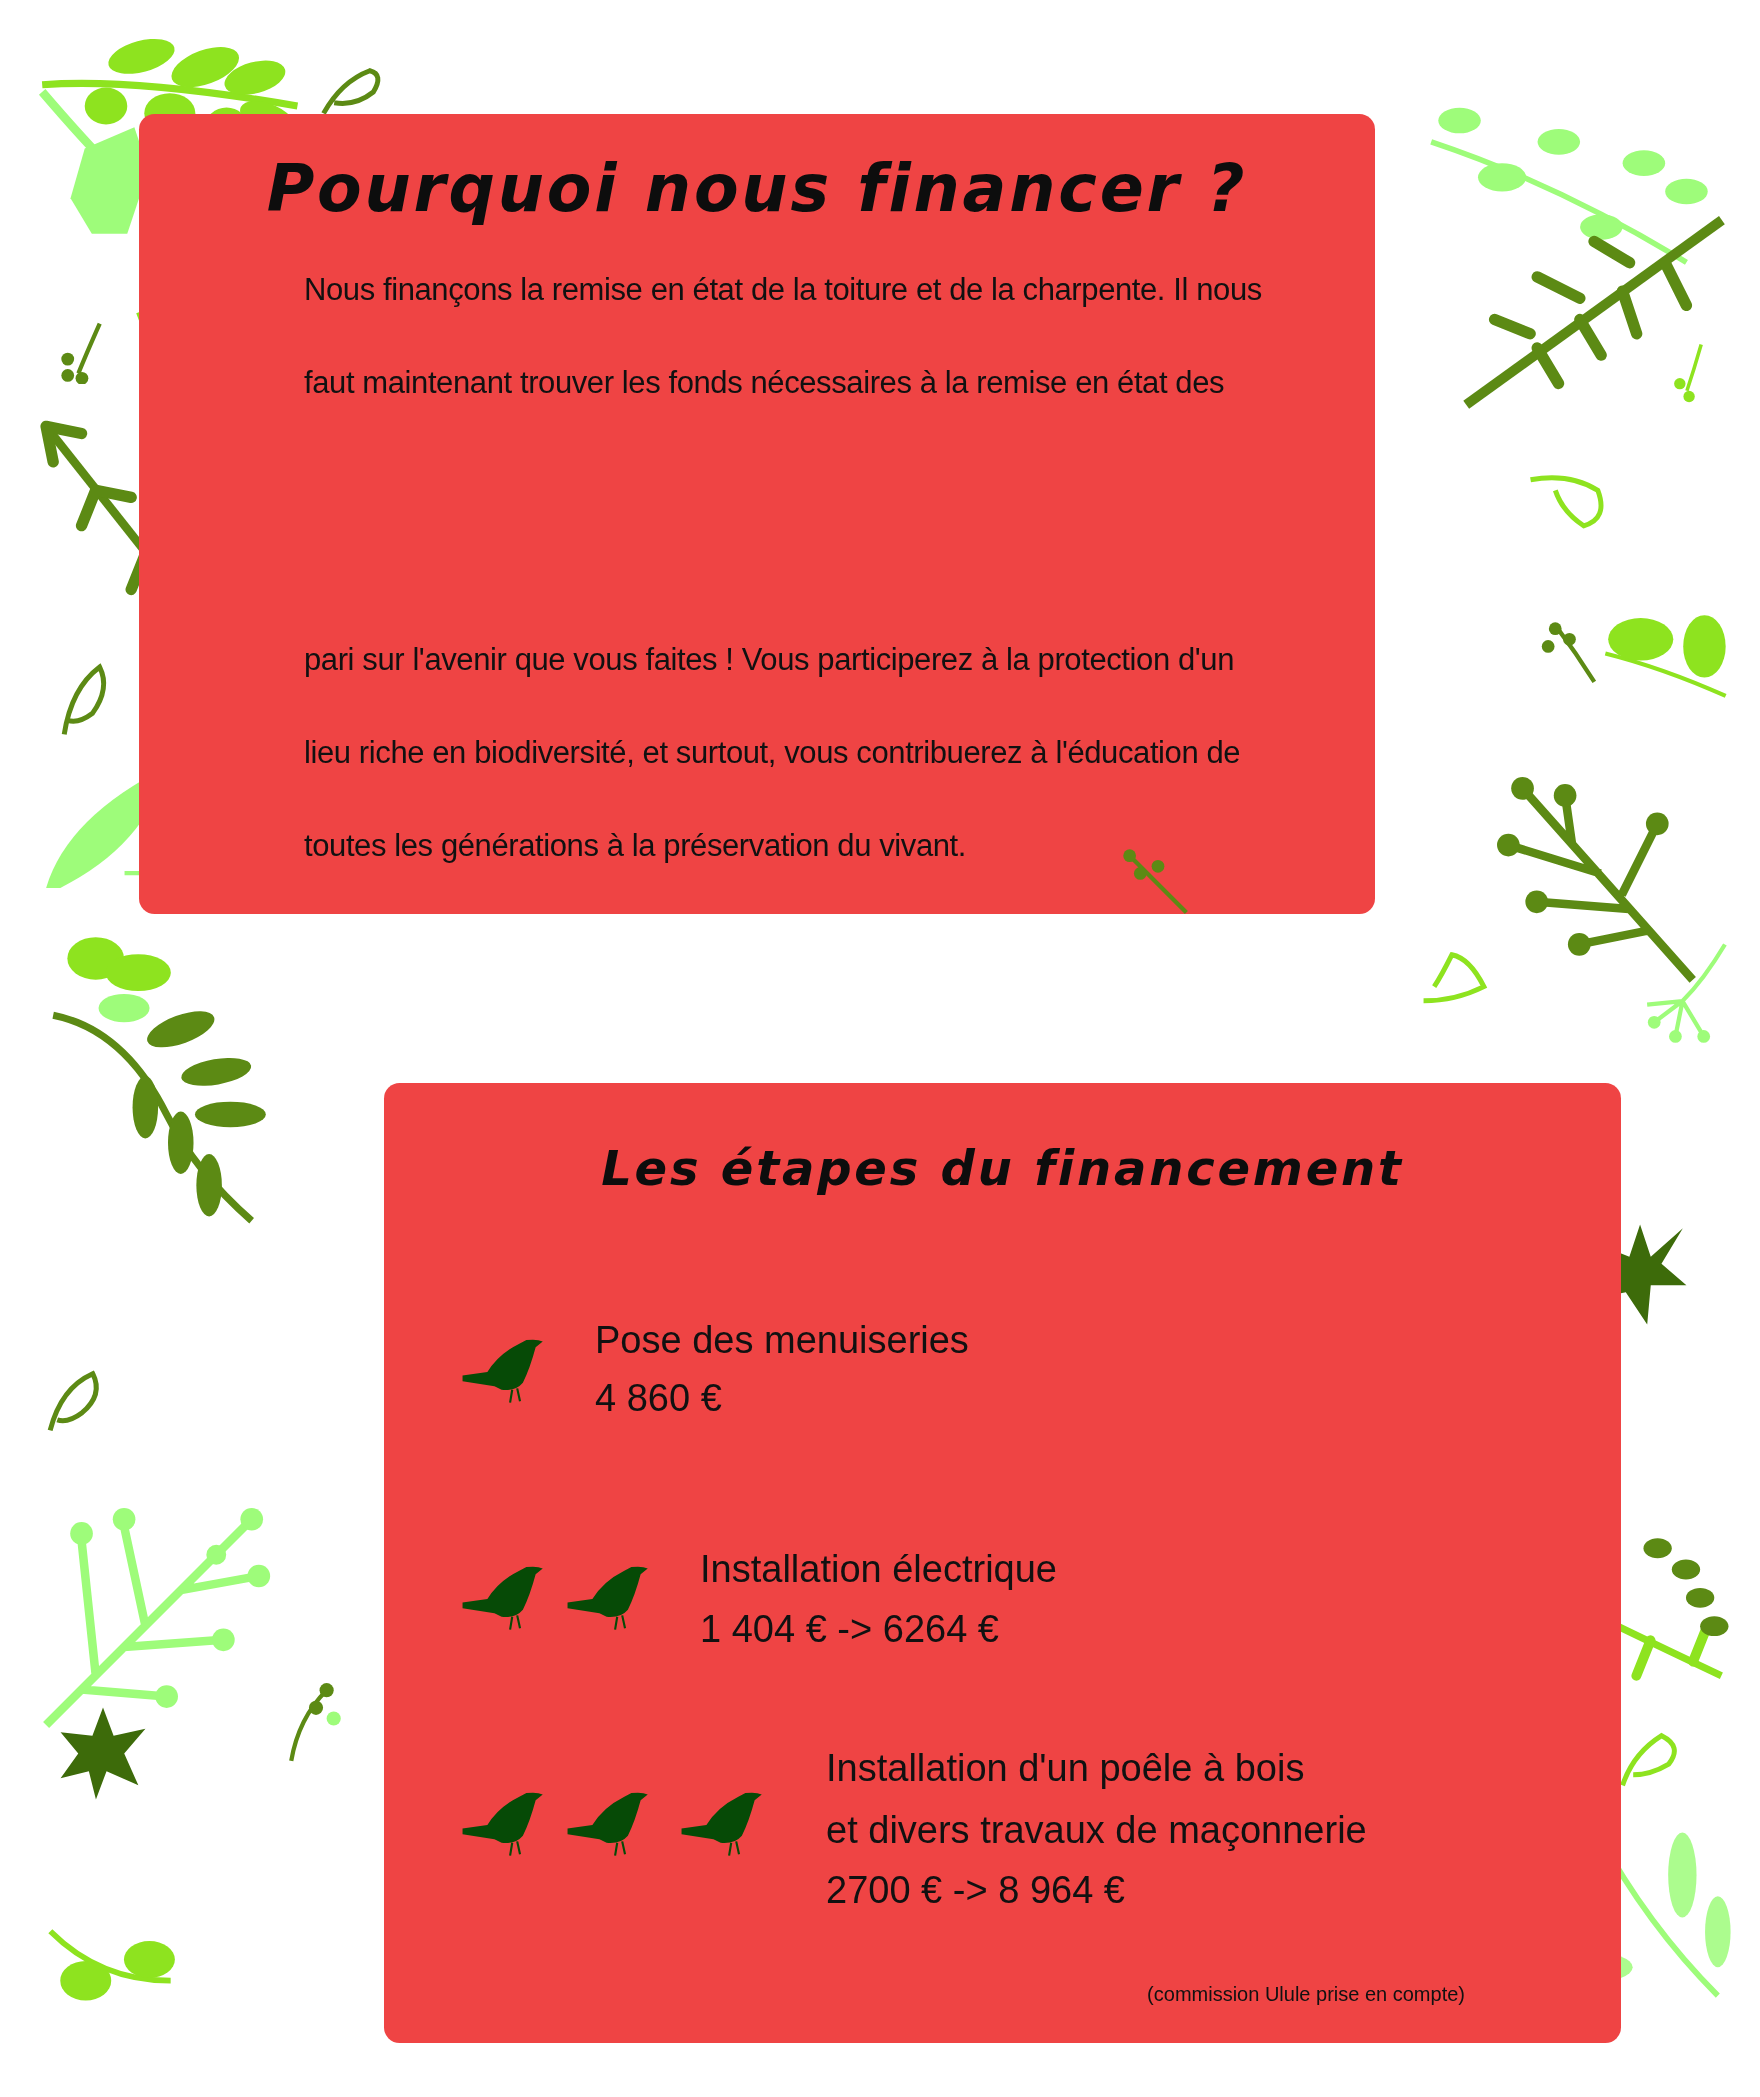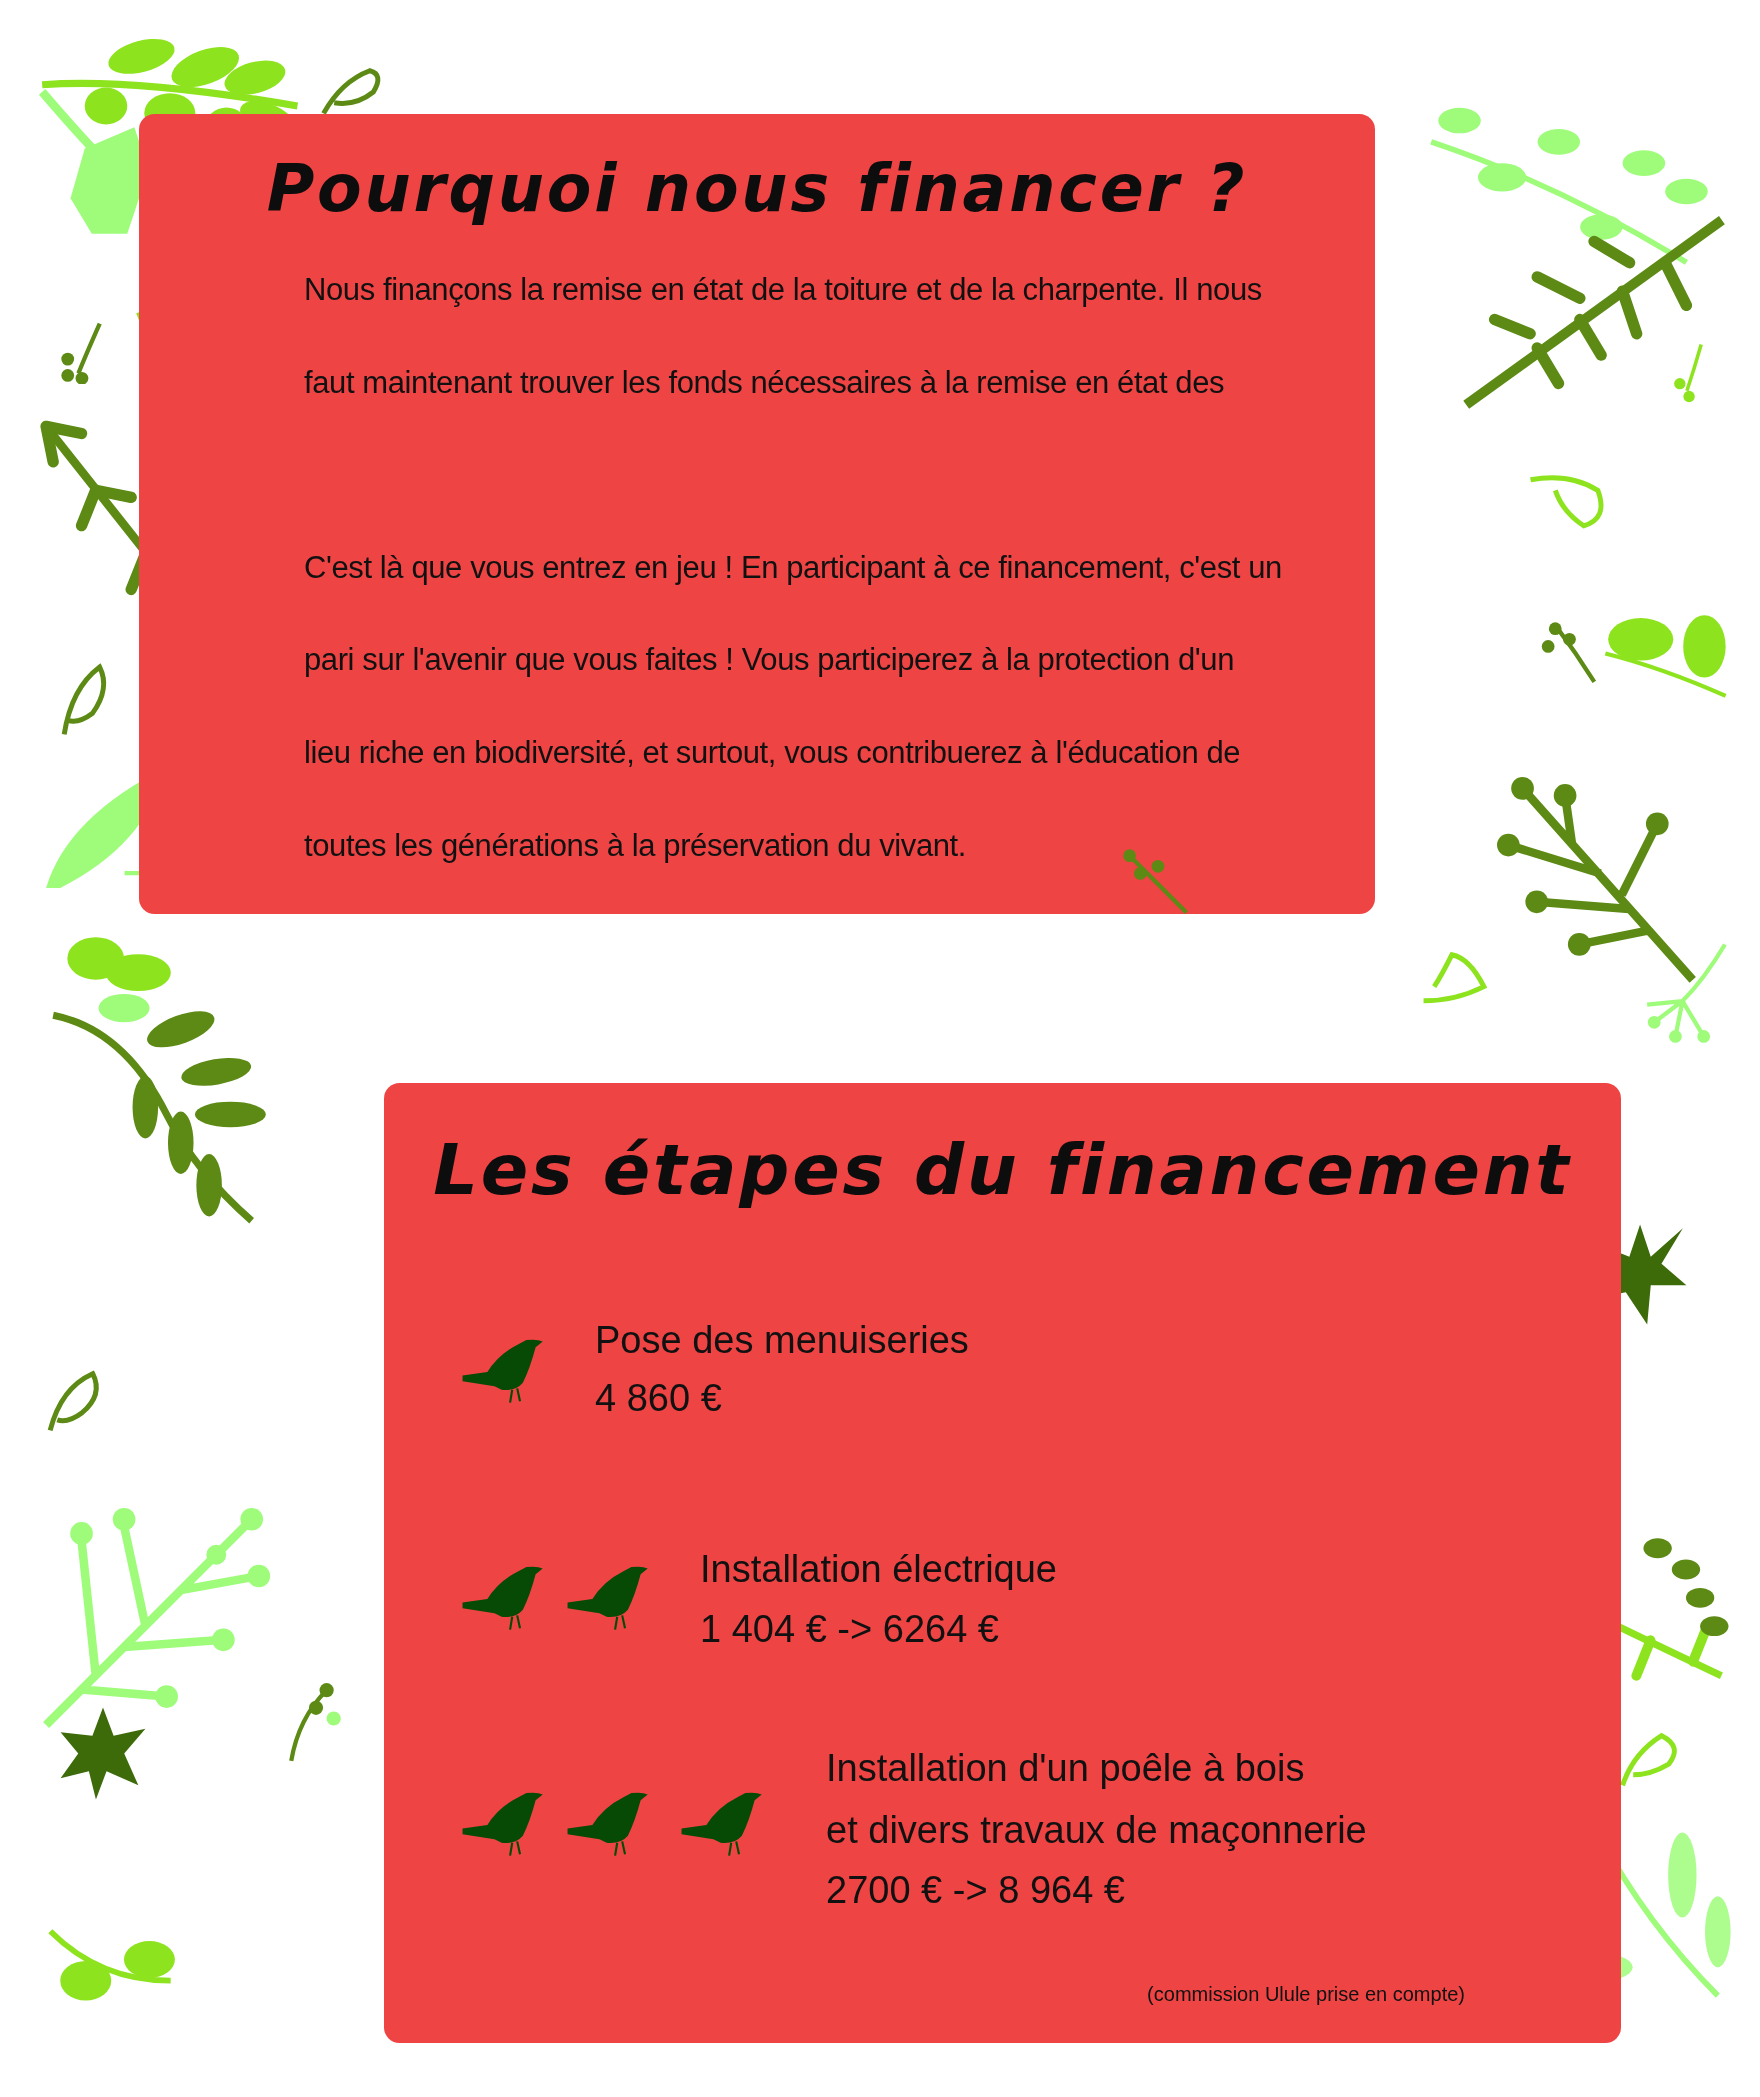--- a/index.html
+++ b/index.html
@@ -13,21 +13,21 @@
       position: absolute; background: #ef4444; border-radius: 15.6px;
     }
     #card1 { left: 139px; top: 114px; width: 1236px; height: 800px; }
     #card2 { left: 384px; top: 1083px; width: 1237px; height: 960px; }
     .title {
       position: absolute; left: 0; right: 0; text-align: center;
       font-family: "DejaVu Sans", sans-serif; font-style: oblique;
       letter-spacing: 2.8px; color: #0d0d0d;
     }
     #title1 { top: 37px; font-size: 65px; }
-    #title2 { top: 46px; font-size: 70px; }
+    #title2 { top: 57px; font-size: 48px; }
     .body-line {
       position: absolute; left: 165px; width: 1001px;
       font-family: Liberation Sans, sans-serif;
       font-size: 31px; color: #111; white-space: nowrap;
       letter-spacing: -0.4px;
     }
     .step-text {
       position: absolute; font-family: "Liberation Sans", sans-serif;
       font-size: 38px; line-height: 60px; color: #111; white-space: nowrap;
     }
@@ -206,21 +206,20 @@
   <ellipse cx="80" cy="150" rx="66" ry="24" fill="#9efc7a" opacity="0.85"></ellipse>
   <ellipse cx="120" cy="210" rx="60" ry="22" fill="#9efc7a" opacity="0.85"></ellipse>
   <ellipse cx="250" cy="80" rx="20" ry="60" fill="#9efc7a" opacity="0.85"></ellipse>
   <ellipse cx="300" cy="160" rx="18" ry="50" fill="#9efc7a" opacity="0.85"></ellipse>
 </svg>
 
 <section class="card" id="card1">
   <h1 class="title" id="title1" style="margin:0">Pourquoi nous financer ?</h1>
   <div class="body-line" style="top:158px">Nous finançons la remise en état de la toiture et de la charpente. Il nous</div>
   <div class="body-line" style="top:251px">faut maintenant trouver les fonds nécessaires à la remise en état des</div>
-  <div class="body-line" style="top:436px">C'est là que vous entrez en jeu ! En participant à ce financement, c'est un</div>
   <div class="body-line" style="top:528px">pari sur l'avenir que vous faites ! Vous participerez à la protection d'un</div>
   <div class="body-line" style="top:621px">lieu riche en biodiversité, et surtout, vous contribuerez à l'éducation de</div>
   <div class="body-line" style="top:714px">toutes les générations à la préservation du vivant.</div>
   <svg class="deco" style="left:980px;top:731px" width="78" height="71" viewBox="0 0 110 100">
     <path d="M20 20 Q60 60 95 95" stroke="#5c8a14" stroke-width="6" fill="none"></path>
     <circle cx="15" cy="15" r="9" fill="#5c8a14"></circle>
       <circle cx="30" cy="40" r="9" fill="#5c8a14"></circle>
       <circle cx="55" cy="30" r="9" fill="#5c8a14"></circle>
   </svg>
 </section>

